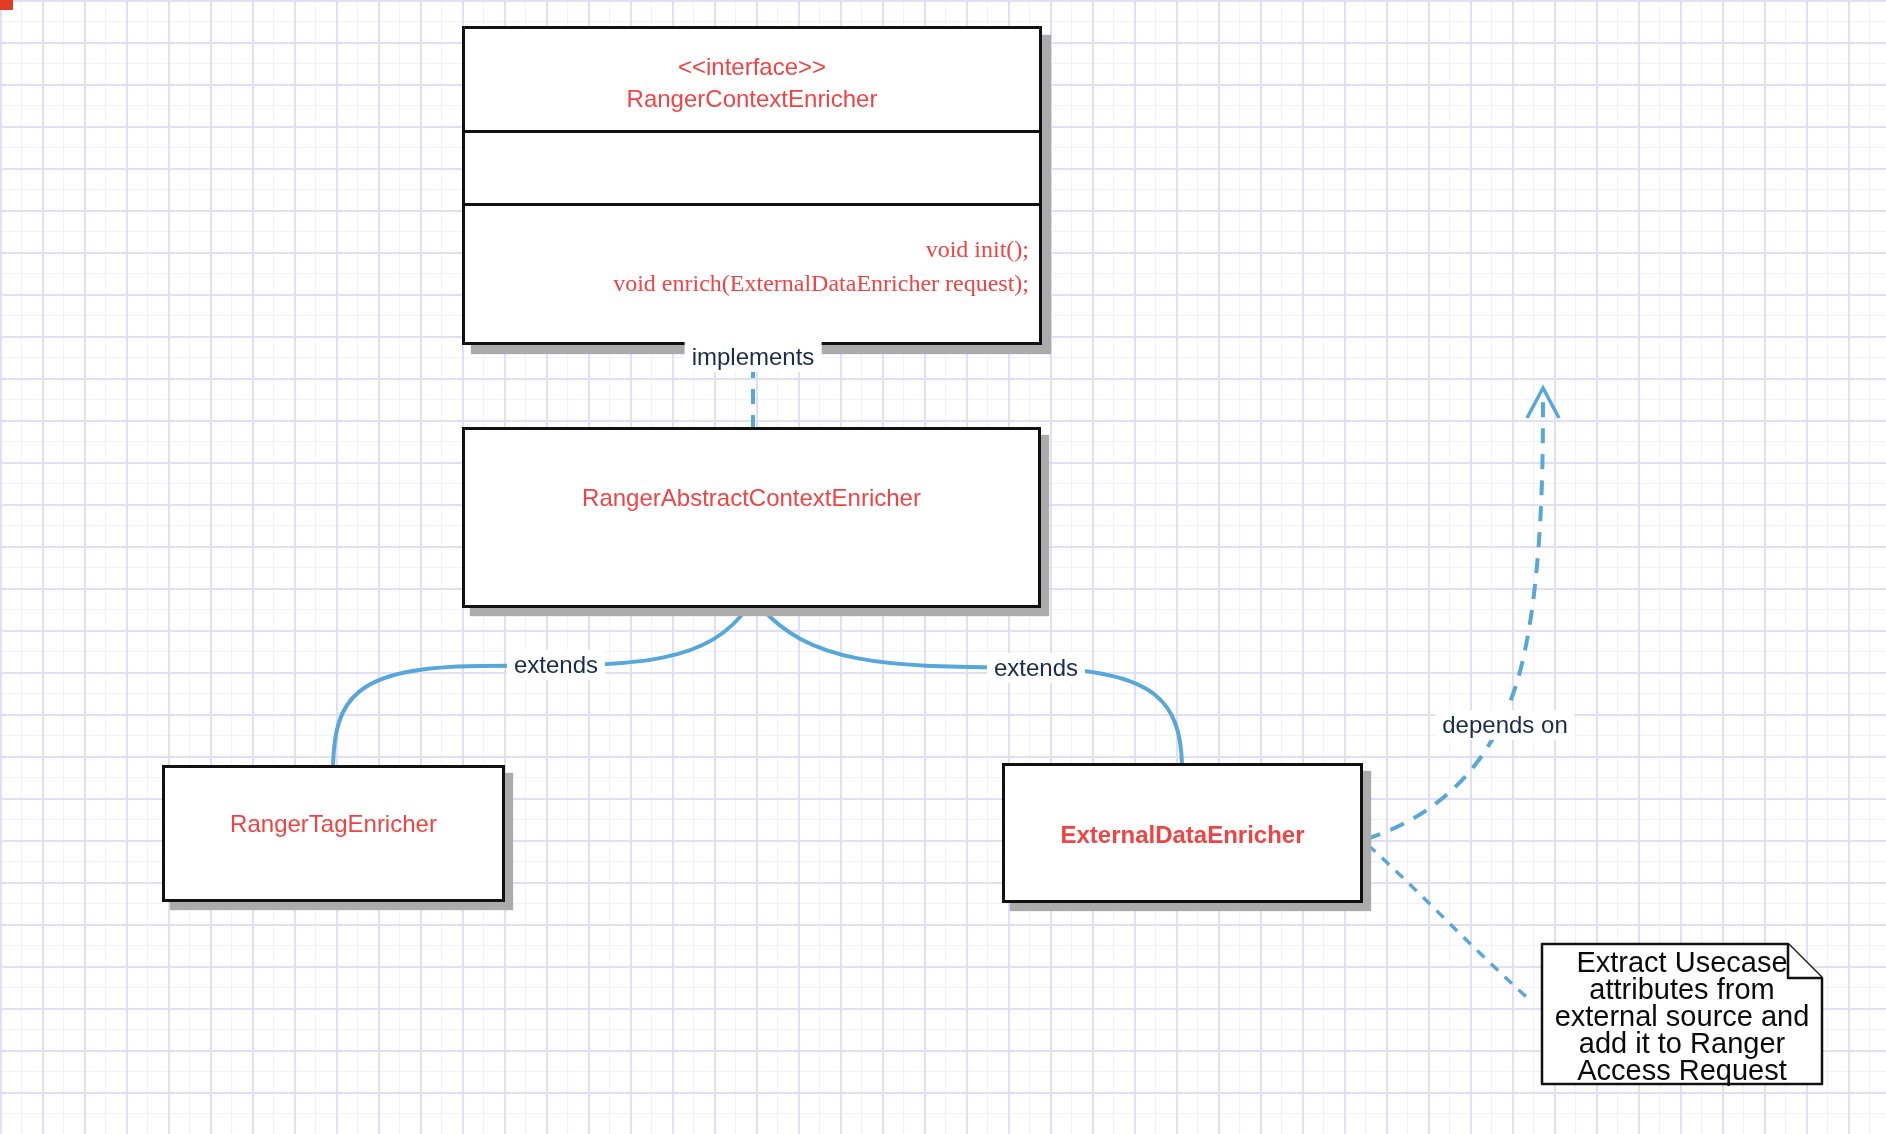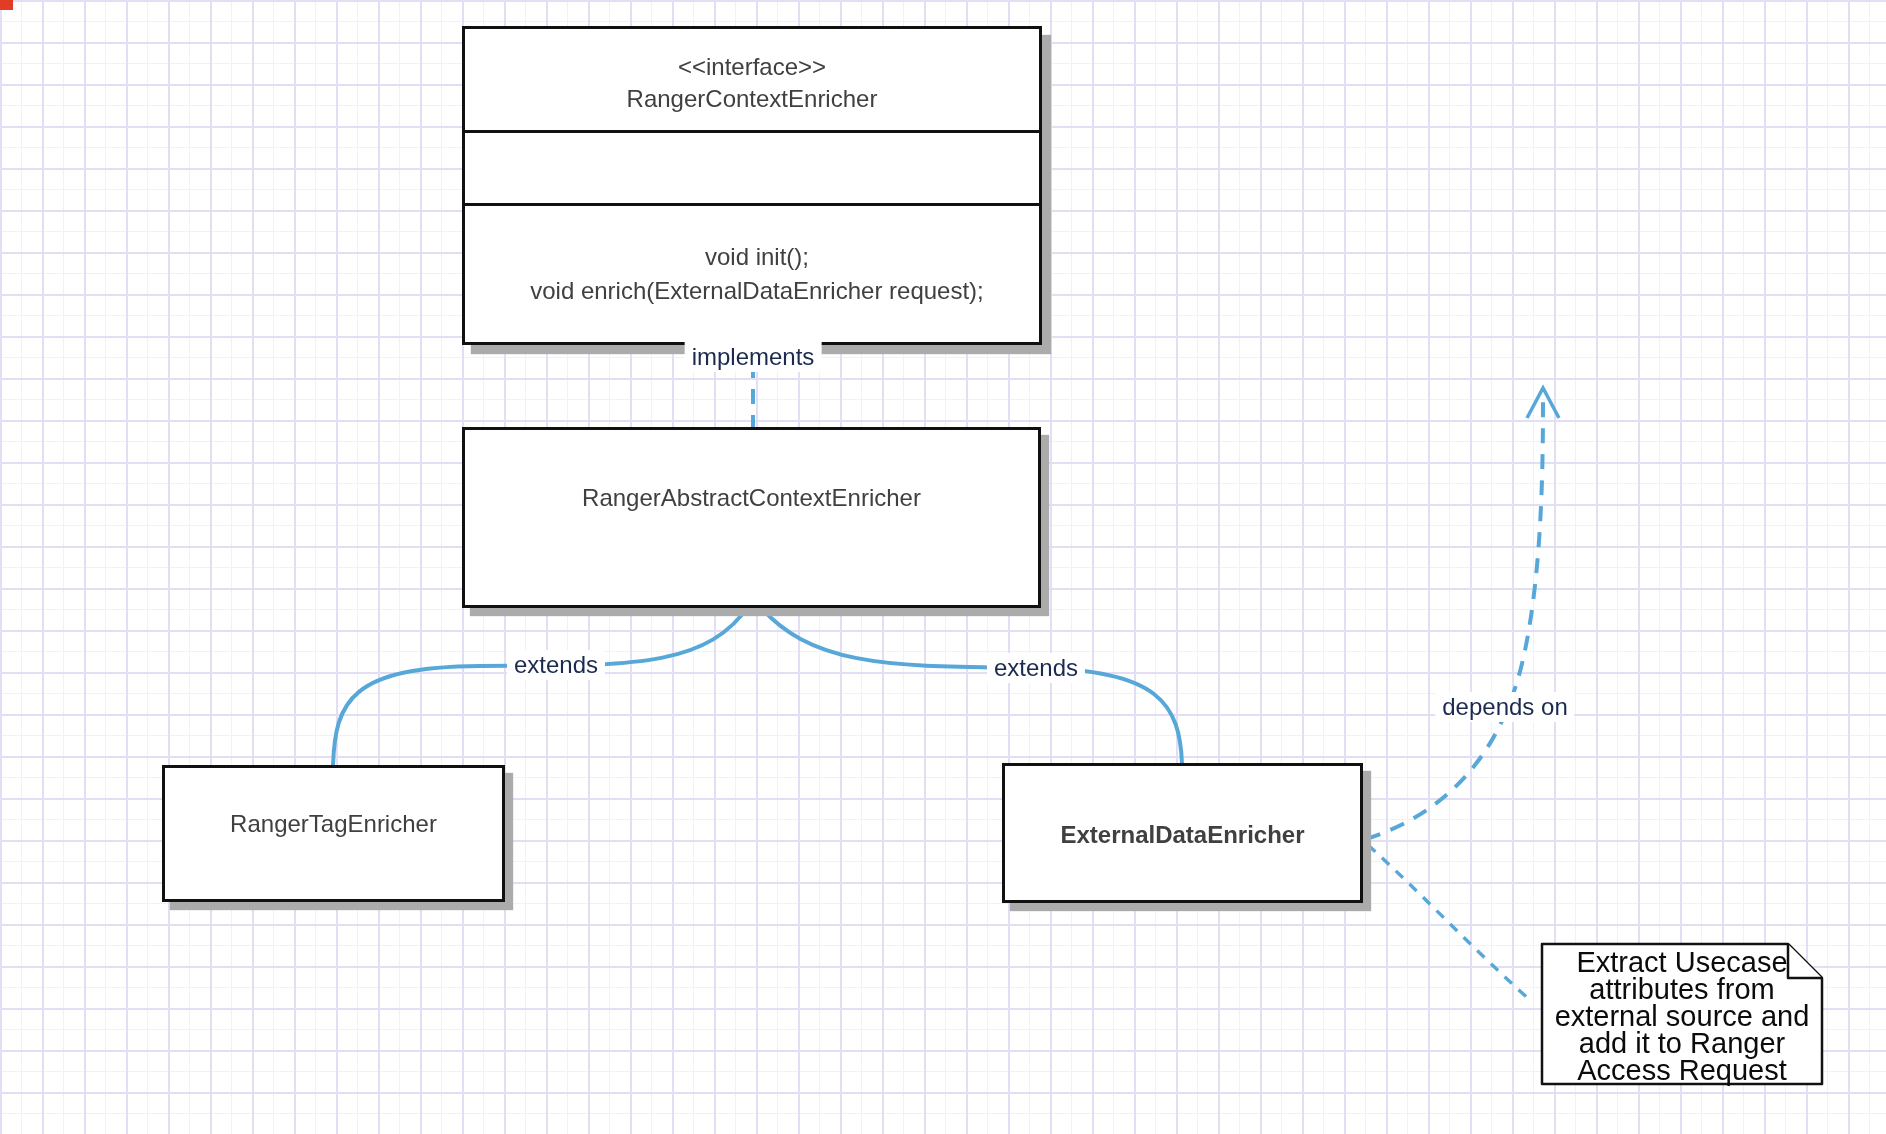--- a/index.html
+++ b/index.html
@@ -27,28 +27,28 @@
   .connector.dashed-small{stroke-dasharray:10 9;stroke-width:3.4;}
   .arrowhead-hollow{fill:#ffffff;stroke:var(--accent,#57a7d9);stroke-width:3.5;}
   .arrowhead-open{fill:none;stroke:var(--accent,#57a7d9);stroke-width:3.5;}
   .note-shape{fill:#ffffff;stroke:var(--box_border,#111);stroke-width:2.5;stroke-linejoin:round;}
 
   .umlbox{
     position:absolute;box-sizing:border-box;
     background:var(--box_fill,#fff);
     border:3px solid var(--box_border,#111);
     box-shadow:8px 8px 1px var(--shadow,#ababab);
-    color:#404040;font-size:24px;text-align:center;
+    color:#ef4444;font-size:24px;text-align:center;
   }
   .umlbox .classname{display:block;}
   .if-title{box-sizing:border-box;height:104px;padding-top:22px;line-height:32px;
     border-bottom:3px solid var(--box_border,#111);}
   .if-attrs{box-sizing:border-box;height:73px;border-bottom:3px solid var(--box_border,#111);}
-  .if-methods{box-sizing:border-box;height:136px;padding:34px 10px 0 20px;
-    text-align:center;line-height:34px;}
+  .if-methods{box-sizing:border-box;height:136px;padding:26px 10px 0 20px;
+    text-align:right;line-height:34px;font-family:Liberation Serif, serif;}
   .edge-label{
     position:absolute;transform:translate(-50%,-50%);
     background:#ffffff;padding:1px 7px;white-space:nowrap;
     color:var(--label_text,#1b2a4e);font-size:24px;
   }
   .note-text{
     position:absolute;left:1542px;top:944px;width:280px;height:140px;
     box-sizing:border-box;padding:5px 8px 0 8px;
     font-size:29px;line-height:27px;text-align:center;color:#0b0b0b;
   }
@@ -99,17 +99,17 @@
   </div>
 
   <div class="umlbox" style="left:162px;top:765px;width:343px;height:137px;padding-top:42px;">
     <span class="classname">RangerTagEnricher</span>
   </div>
 
 
   <div class="edge-label" style="left:753px;top:357px;">implements</div>
   <div class="edge-label" style="left:556px;top:665px;">extends</div>
   <div class="edge-label" style="left:1036px;top:668px;">extends</div>
-  <div class="edge-label" style="left:1505px;top:707px;text-align:center;">depends on</div>
+  <div class="edge-label" style="left:1505px;top:725px;text-align:center;">depends on</div>
 
   <div class="note-text">Extract Usecase attributes from external source and add it to Ranger Access Request</div>
 
 </div>
 
 </body></html>

